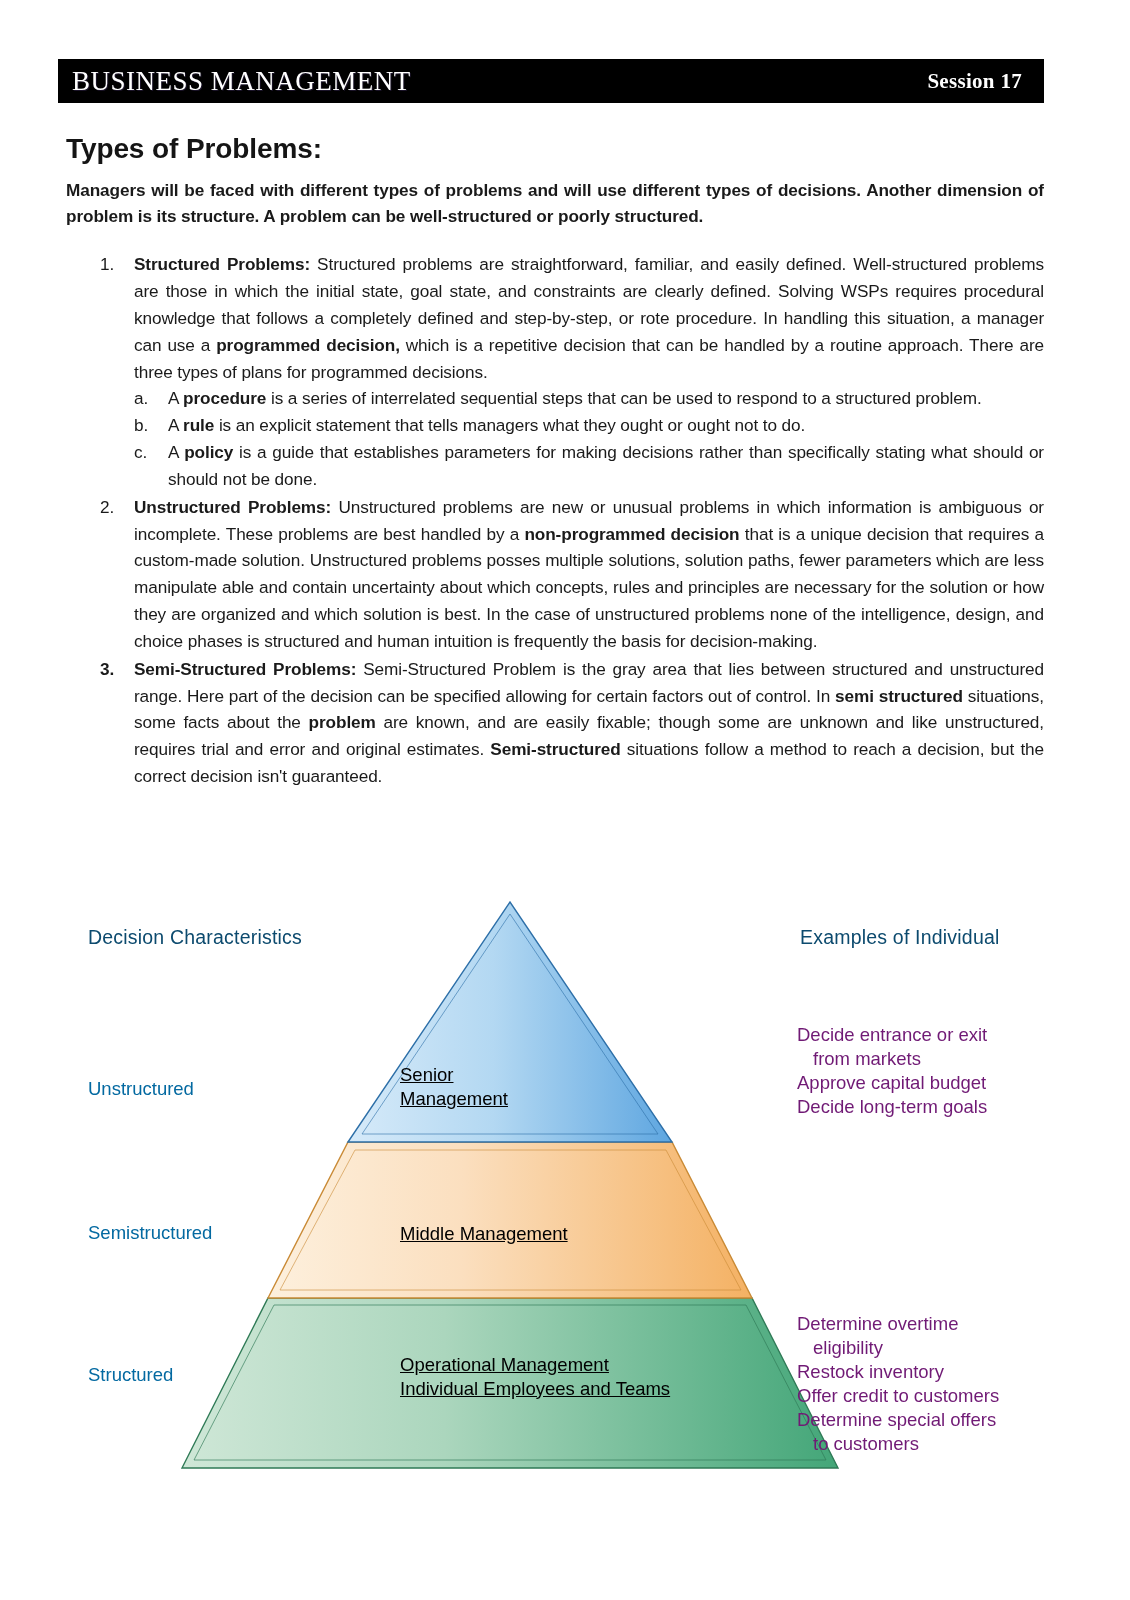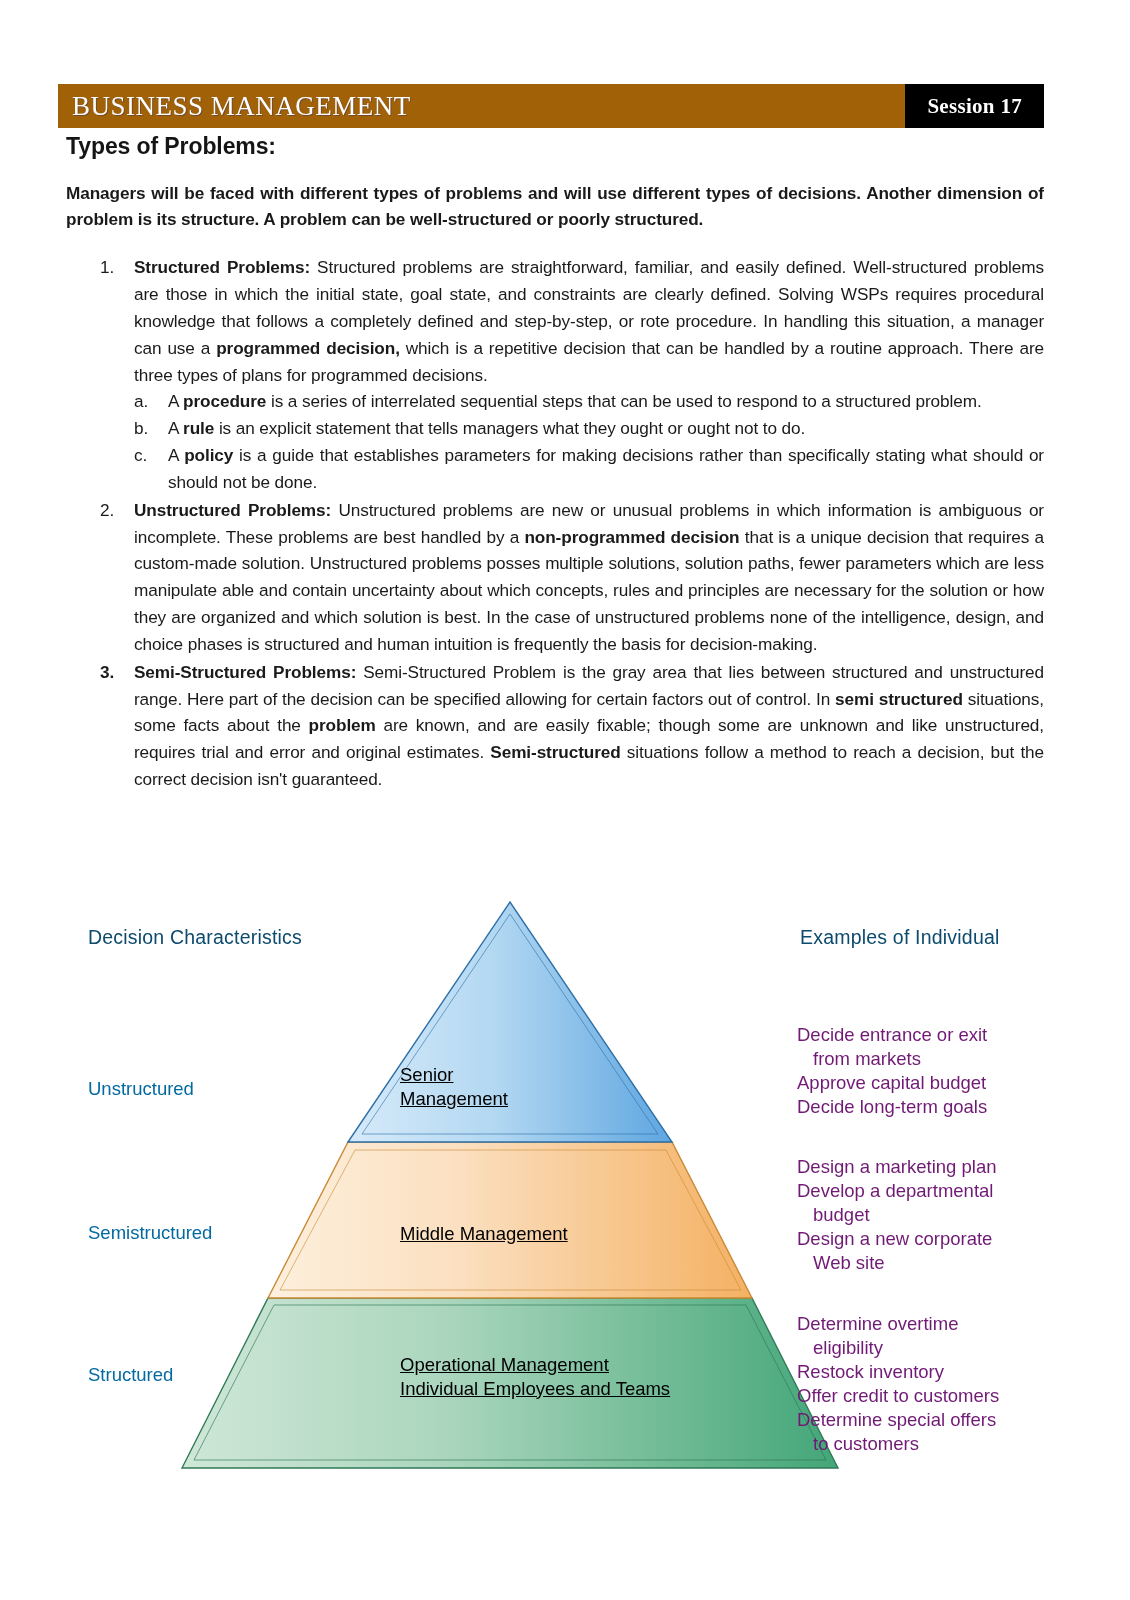--- a/index.html
+++ b/index.html
@@ -13,24 +13,24 @@
     position: relative;
     font-family: "Liberation Sans", sans-serif;
     color: #1a1a1a;
     overflow: hidden;
   }
 
   
   .header-banner {
     position: absolute;
     left: 58px;
-    top: 84px;
+    top: 59px;
     width: 986px;
     height: 44px;
-    background: #a16207;
+    background: #000000;
     display: flex;
     align-items: stretch;
   }
   .header-title {
     flex: 1 1 auto;
     display: flex;
     align-items: center;
     padding-left: 14px;
     font-family: "Liberation Serif", serif;
     font-variant: small-caps;
@@ -55,24 +55,24 @@
   }
 
   
   .content {
     position: absolute;
     left: 66px;
     top: 133px;
     width: 978px;
   }
   .section-heading {
-    font-size: 23px;
+    font-size: 28px;
     font-weight: bold;
     color: #151515;
-    margin: 0 0 20px 0;
+    margin: 0 0 12px 0;
     letter-spacing: -0.1px;
   }
   .intro-para {
     font-size: 17.2px;
     line-height: 1.52;
     text-align: justify;
     margin: 0;
     letter-spacing: -0.1px;
     font-weight: bold;
   }
@@ -283,27 +283,20 @@
   <div class="side-label" style="left:88px; top:342px;">Semistructured</div>
   <div class="side-label" style="left:88px; top:484px;">Structured</div>
 
   <div class="examples-block" style="top:143px;">
     <div>Decide entrance or exit</div>
     <div class="cont">from markets</div>
     <div>Approve capital budget</div>
     <div>Decide long-term goals</div>
   </div>
 
-  <div class="examples-block" style="top:275px;">
-    <div>Design a marketing plan</div>
-    <div>Develop a departmental</div>
-    <div class="cont">budget</div>
-    <div>Design a new corporate</div>
-    <div class="cont">Web site</div>
-  </div>
 
   <div class="examples-block" style="top:432px;">
     <div>Determine overtime</div>
     <div class="cont">eligibility</div>
     <div>Restock inventory</div>
     <div>Offer credit to customers</div>
     <div>Determine special offers</div>
     <div class="cont">to customers</div>
   </div>
 

